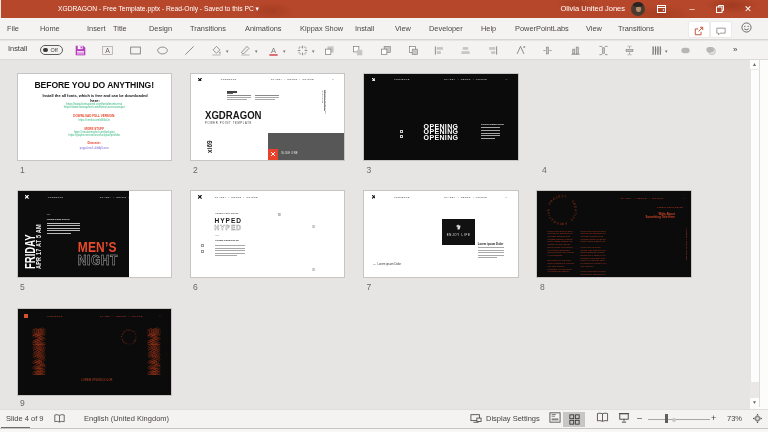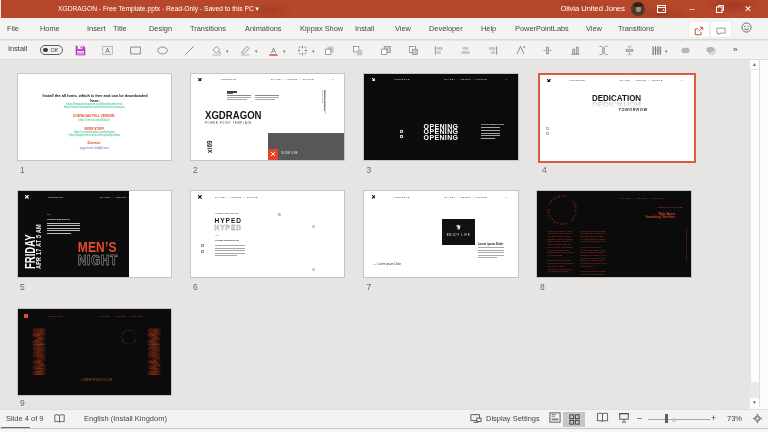--- a/index.html
+++ b/index.html
@@ -211,20 +211,21 @@
     <svg class="qicon" style="left:705px" viewBox="0 0 16 16">
         <circle cx="10" cy="9" r="5" fill="#e8e6e4" stroke="#a19f9d" stroke-width="0.8"></circle>
         <rect x="2" y="3" width="11" height="8" rx="4" fill="#b8b6b4"></rect>
       </svg>
     <div style="position:absolute;left:733px;top:3.5px;font-size:8px;color:#3b3a39">»</div>
   </div>
 
   <div id="canvas">
 
     <div class="thumb" style="left:17.5px;top:13.5px;text-align:center">
+      <div style="position:absolute;left:0;top:6.5px;width:100%;font-size:8.6px;font-weight:bold;color:#111;letter-spacing:-0.1px">BEFORE YOU DO ANYTHING!</div>
       <div style="position:absolute;left:24px;top:19.5px;width:107px;font-size:3.9px;font-weight:bold;color:#111;line-height:1.3">Install the all fonts, which is free and can be downloaded here:</div>
       <div style="position:absolute;left:0;top:29.5px;width:100%;font-size:2.8px;color:#2eb57c;line-height:1.25">https://www.fontsquirrel.com/fonts/montserrat<br>https://www.fontsquirrel.com/fonts/sourcesanspro</div>
       <div style="position:absolute;left:0;top:40.5px;width:100%;font-size:3px;font-weight:bold;color:#e8442a">DOWNLOAD FULL VERSION:</div>
       <div style="position:absolute;left:0;top:45px;width:100%;font-size:2.6px;color:#2eb57c">https://crmrkt.com/xBGaOe</div>
       <div style="position:absolute;left:0;top:53px;width:100%;font-size:3px;font-weight:bold;color:#e8442a">MORE STUFF</div>
       <div style="position:absolute;left:0;top:57.5px;width:100%;font-size:2.6px;color:#2eb57c;line-height:1.2">https://creativemarket.com/luckytan<br>https://graphicriver.net/user/luckytan/portfolio</div>
       <div style="position:absolute;left:0;top:67px;width:100%;font-size:3.6px;font-weight:bold;color:#e8442a">Donate:</div>
       <div style="position:absolute;left:0;top:73px;width:100%;font-size:2.6px;color:#7a6ad8">paypal.me/LukhAyDuonv</div>
     </div>
     <div class="snum" style="left:20px;top:104.5px">1</div>
@@ -270,33 +271,20 @@
       <div class="sq" style="left:36px;top:61.5px;border-color:#ccc"></div>
       <div style="position:absolute;left:117px;top:49.8px;font-size:2.5px;color:#eee;font-weight:bold">Lorem ipsum Dolor</div>
       <div class="line" style="left:117px;top:53.8px;width:19px;background:#a5a5a5"></div>
       <div class="line" style="left:117px;top:56.5px;width:19px;background:#a5a5a5"></div>
       <div class="line" style="left:117px;top:59.2px;width:19px;background:#a5a5a5"></div>
       <div class="line" style="left:117px;top:61.9px;width:19px;background:#a5a5a5"></div>
       <div class="line" style="left:117px;top:64.6px;width:14px;background:#a5a5a5"></div>
     </div>
     <div class="snum" style="left:366.5px;top:104.5px">3</div>
 
-    <div id="sel4">
-      <svg style="position:absolute;left:7.6px;top:4.3px" width="3.6" height="3.6" viewBox="0 0 10 10">
-          <path d="M0 0 L10 10 M10 0 L0 10" stroke="#111" stroke-width="3"></path>
-        </svg>
-      <div class="hdr" style="left:30px;top:4.6px;color:#333">PROJECTS</div>
-      <div class="hdr" style="left:80px;top:4.6px;color:#333">CLASSY&nbsp;&nbsp;|&nbsp;&nbsp;RETRO&nbsp;&nbsp;|&nbsp;&nbsp;UNIQUE</div>
-      <div class="hdr" style="left:141px;top:4.6px;color:#333">⋯</div>
-      <div style="position:absolute;left:52px;top:18.3px;font-size:8.6px;font-weight:bold;color:#151515;transform:scaleX(0.93);transform-origin:0 0">DEDICATION</div>
-      <div style="position:absolute;left:52px;top:33.6px;font-size:8.6px;font-weight:bold;color:#151515;transform:scaleX(0.93) scaleY(-0.75);transform-origin:0 0;opacity:0.3;-webkit-mask-image:linear-gradient(0deg,rgba(0,0,0,1),rgba(0,0,0,0.1))">DEDICATION</div>
-      <div style="position:absolute;left:79px;top:33.8px;font-size:3.8px;font-weight:bold;font-style:italic;color:#222;letter-spacing:0.75px">TOMORROW</div>
-      <div class="sq" style="left:6px;top:52.5px;border-color:#bbb"></div>
-      <div class="sq" style="left:6px;top:57.5px;border-color:#bbb"></div>
-    </div>
     <div class="snum" style="left:542px;top:104.5px">4</div>
 
     <div class="thumb" style="left:17.7px;top:131px">
       <div style="position:absolute;left:0;top:0;width:111.6px;height:86.3px;background:#0c0c0c"></div>
       <svg style="position:absolute;left:7.3px;top:4.4px" width="3.6" height="3.6" viewBox="0 0 10 10">
           <path d="M0 0 L10 10 M10 0 L0 10" stroke="#fff" stroke-width="3"></path>
         </svg>
       <div class="hdr" style="left:30px;top:4.6px;color:#ddd">PROJECTS</div>
       <div class="hdr" style="left:82px;top:4.6px;color:#ddd">CLASSY&nbsp;&nbsp;|&nbsp;&nbsp;RETRO&nbsp;&nbsp;|</div>
       <div style="position:absolute;left:3.5px;top:77.8px;font-size:9.5px;font-weight:bold;color:#fff;transform:rotate(-90deg) scaleY(1.5);transform-origin:0 0;white-space:nowrap">FRIDAY</div>
@@ -402,21 +390,21 @@
     <div class="thumbbar"></div>
     <div style="position:absolute;left:0;top:322px;width:10px;height:16px;background:#e9e8e7;border-right:1px solid #dddcdb"></div>
       <div class="btn" style="top:338px">▼</div>
   </div>
 
   <div id="statusbar">
     <div style="position:absolute;left:6px;top:4px">Slide 4 of 9</div>
     <div style="position:absolute;left:54px;top:3px"><svg width="11" height="11" viewBox="0 0 14 12">
           <path d="M7 2 Q4 0.5 1 1.5 L1 10 Q4 9 7 10.5 Q10 9 13 10 L13 1.5 Q10 0.5 7 2 Z M7 2 L7 10.5" fill="none" stroke="#484644" stroke-width="1"></path>
         </svg></div>
-    <div style="position:absolute;left:84px;top:4px">English (Install Kingdom)</div>
+    <div style="position:absolute;left:84px;top:4px">English (United Kingdom)</div>
     <div style="position:absolute;left:470px;top:3px"><svg width="12" height="11" viewBox="0 0 14 13">
           <rect x="1" y="2" width="10" height="7" fill="none" stroke="#484644" stroke-width="1"></rect>
           <path d="M4 11 h6" stroke="#484644" stroke-width="1"></path>
           <rect x="8" y="6" width="5" height="4" fill="#f5f3f1" stroke="#484644" stroke-width="1"></rect>
         </svg></div>
     <div style="position:absolute;left:486px;top:4px">Display Settings</div>
     <div class="sview" style="left:544px"><svg width="12" height="11" viewBox="0 0 14 13">
           <rect x="1" y="1" width="12" height="11" fill="none" stroke="#484644" stroke-width="1"></rect>
           <path d="M3 3 h5 M3 5 h4" stroke="#484644" stroke-width="0.8"></path>
           <rect x="3" y="7.5" width="8" height="2.5" fill="#8a8886"></rect>

